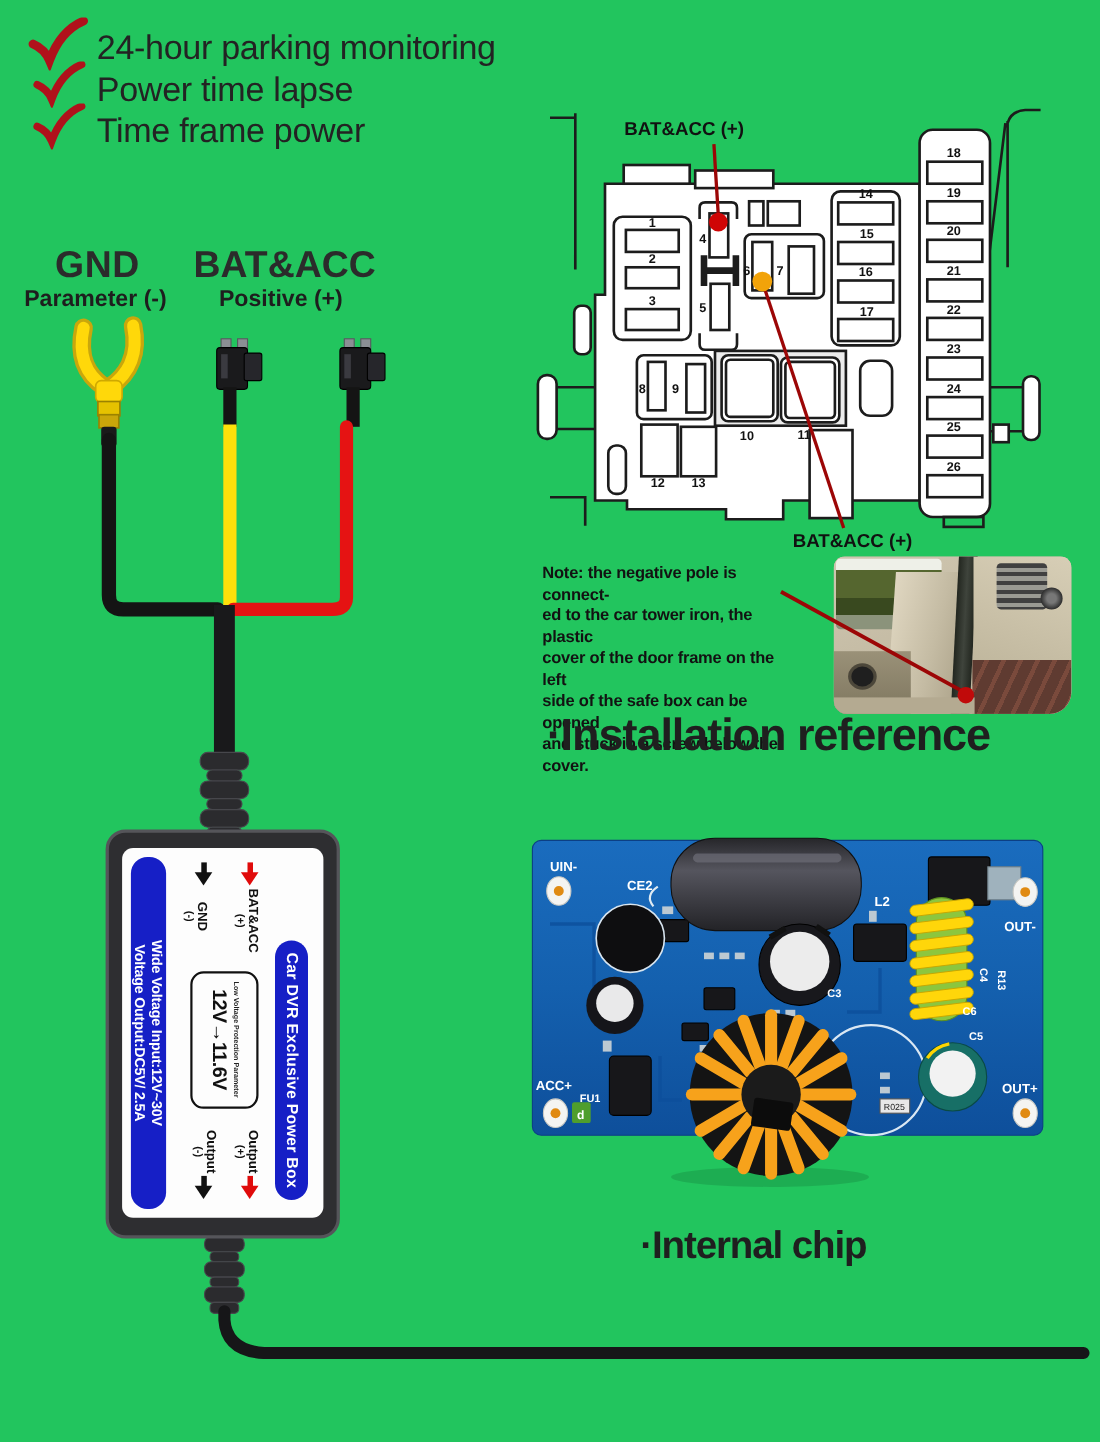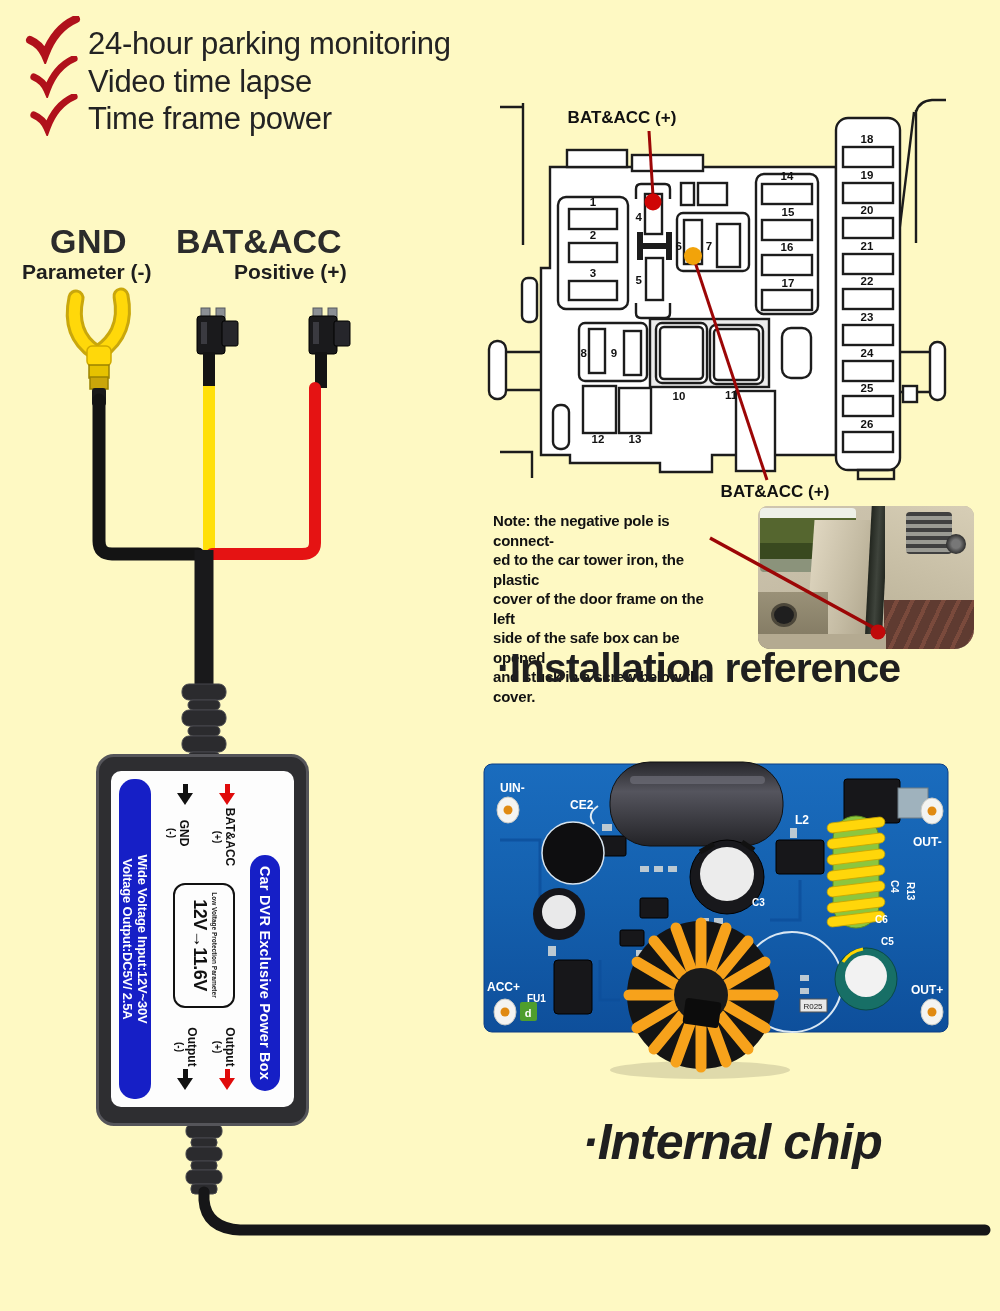--- a/index.html
+++ b/index.html
@@ -1,34 +1,34 @@
 <!DOCTYPE html>
 <html><head>
 <meta charset="utf-8">
 <style>
   html,body{margin:0;padding:0;background:#ffffff;}
-  .canvas{position:relative;width:1000px;height:1311px;background:#fef9c3;overflow:hidden;
+  .canvas{position:relative;width:1000px;height:1311px;background:#22c55e;overflow:hidden;
           font-family:"Liberation Sans","DejaVu Sans",sans-serif;color:#222;}
   .abs{position:absolute;}
   svg text{font-family:"Liberation Sans","DejaVu Sans",sans-serif;}
 
   
   .feature-label{position:absolute;left:88px;font-size:31px;font-weight:500;color:#232323;white-space:nowrap;letter-spacing:-0.3px;}
 
   
   .h-gnd{position:absolute;left:50px;top:222px;font-size:34px;font-weight:800;color:#2b2b2b;letter-spacing:0.5px;}
   .h-bat{position:absolute;left:176px;top:222px;font-size:34px;font-weight:800;color:#2b2b2b;}
   .h-neg{position:absolute;left:22px;top:260px;font-size:21px;font-weight:700;color:#1e1e1e;}
-  .h-pos{position:absolute;left:199px;top:260px;font-size:21px;font-weight:700;color:#1e1e1e;margin-left:35px;}
+  .h-pos{position:absolute;left:199px;top:260px;font-size:21px;font-weight:700;color:#1e1e1e;}
 
   
   .note{position:absolute;left:493px;top:511px;width:232px;font-size:15px;line-height:19.5px;
         font-weight:600;color:#121212;white-space:pre-line;letter-spacing:-0.2px;}
   .h-install{position:absolute;left:497px;top:645px;font-size:41px;font-weight:700;color:#1f1f1f;letter-spacing:-1px;white-space:nowrap;}
-  .h-chip{position:absolute;left:582px;top:1113px;font-size:50px;font-weight:700;color:#1f1f1f;letter-spacing:-1px;white-space:nowrap;font-style:italic;}
+  .h-chip{position:absolute;left:582px;top:1113px;font-size:35px;font-weight:700;color:#1f1f1f;letter-spacing:-1px;white-space:nowrap;}
 
   
   .photo{position:absolute;left:758px;top:506px;width:216px;height:143px;border-radius:10px 10px 20px 12px;overflow:hidden;background:#c4bba4;}
   .photo .ph{position:absolute;}
 
   
   .device{position:absolute;left:96px;top:754px;width:213px;height:372px;background:#2e2e31;
           border:3px solid #55555a;border-radius:18px;box-sizing:border-box;z-index:2;}
   .device-face{position:absolute;left:12px;top:14px;width:183px;height:336px;background:#fdfdfd;border-radius:10px;}
   .strip{position:absolute;background:#161fc6;border-radius:15px;}
@@ -56,21 +56,21 @@
 <div class="canvas">
 
   <div>
     <svg class="abs" style="left:24px;top:16px" width="58" height="48" viewBox="0 0 58 48">
       <path d="M6 24 C13 27 18 32 21 39 C28 20 38 9 52 3" stroke="#b0111b" stroke-width="8" fill="none" stroke-linecap="round"></path>
     </svg>
     <div class="feature-label" style="top:26px">24-hour parking monitoring</div>
     <svg class="abs" style="left:28px;top:56px" width="52" height="42" viewBox="0 0 58 48">
       <path d="M6 24 C13 27 18 32 21 39 C28 20 38 9 52 3" stroke="#b0111b" stroke-width="8" fill="none" stroke-linecap="round"></path>
     </svg>
-    <div class="feature-label" style="top:64px">Video time lapse</div>
+    <div class="feature-label" style="top:64px">Power time lapse</div>
     <svg class="abs" style="left:28px;top:94px" width="52" height="42" viewBox="0 0 58 48">
       <path d="M6 24 C13 27 18 32 21 39 C28 20 38 9 52 3" stroke="#b0111b" stroke-width="8" fill="none" stroke-linecap="round"></path>
     </svg>
     <div class="feature-label" style="top:101px">Time frame power</div>
   </div>
 
   <div class="h-gnd">GND</div>
   <div class="h-bat">BAT&amp;ACC</div>
   <div class="h-neg">Parameter (-)</div>
   <div class="h-pos">Positive (+)</div>

